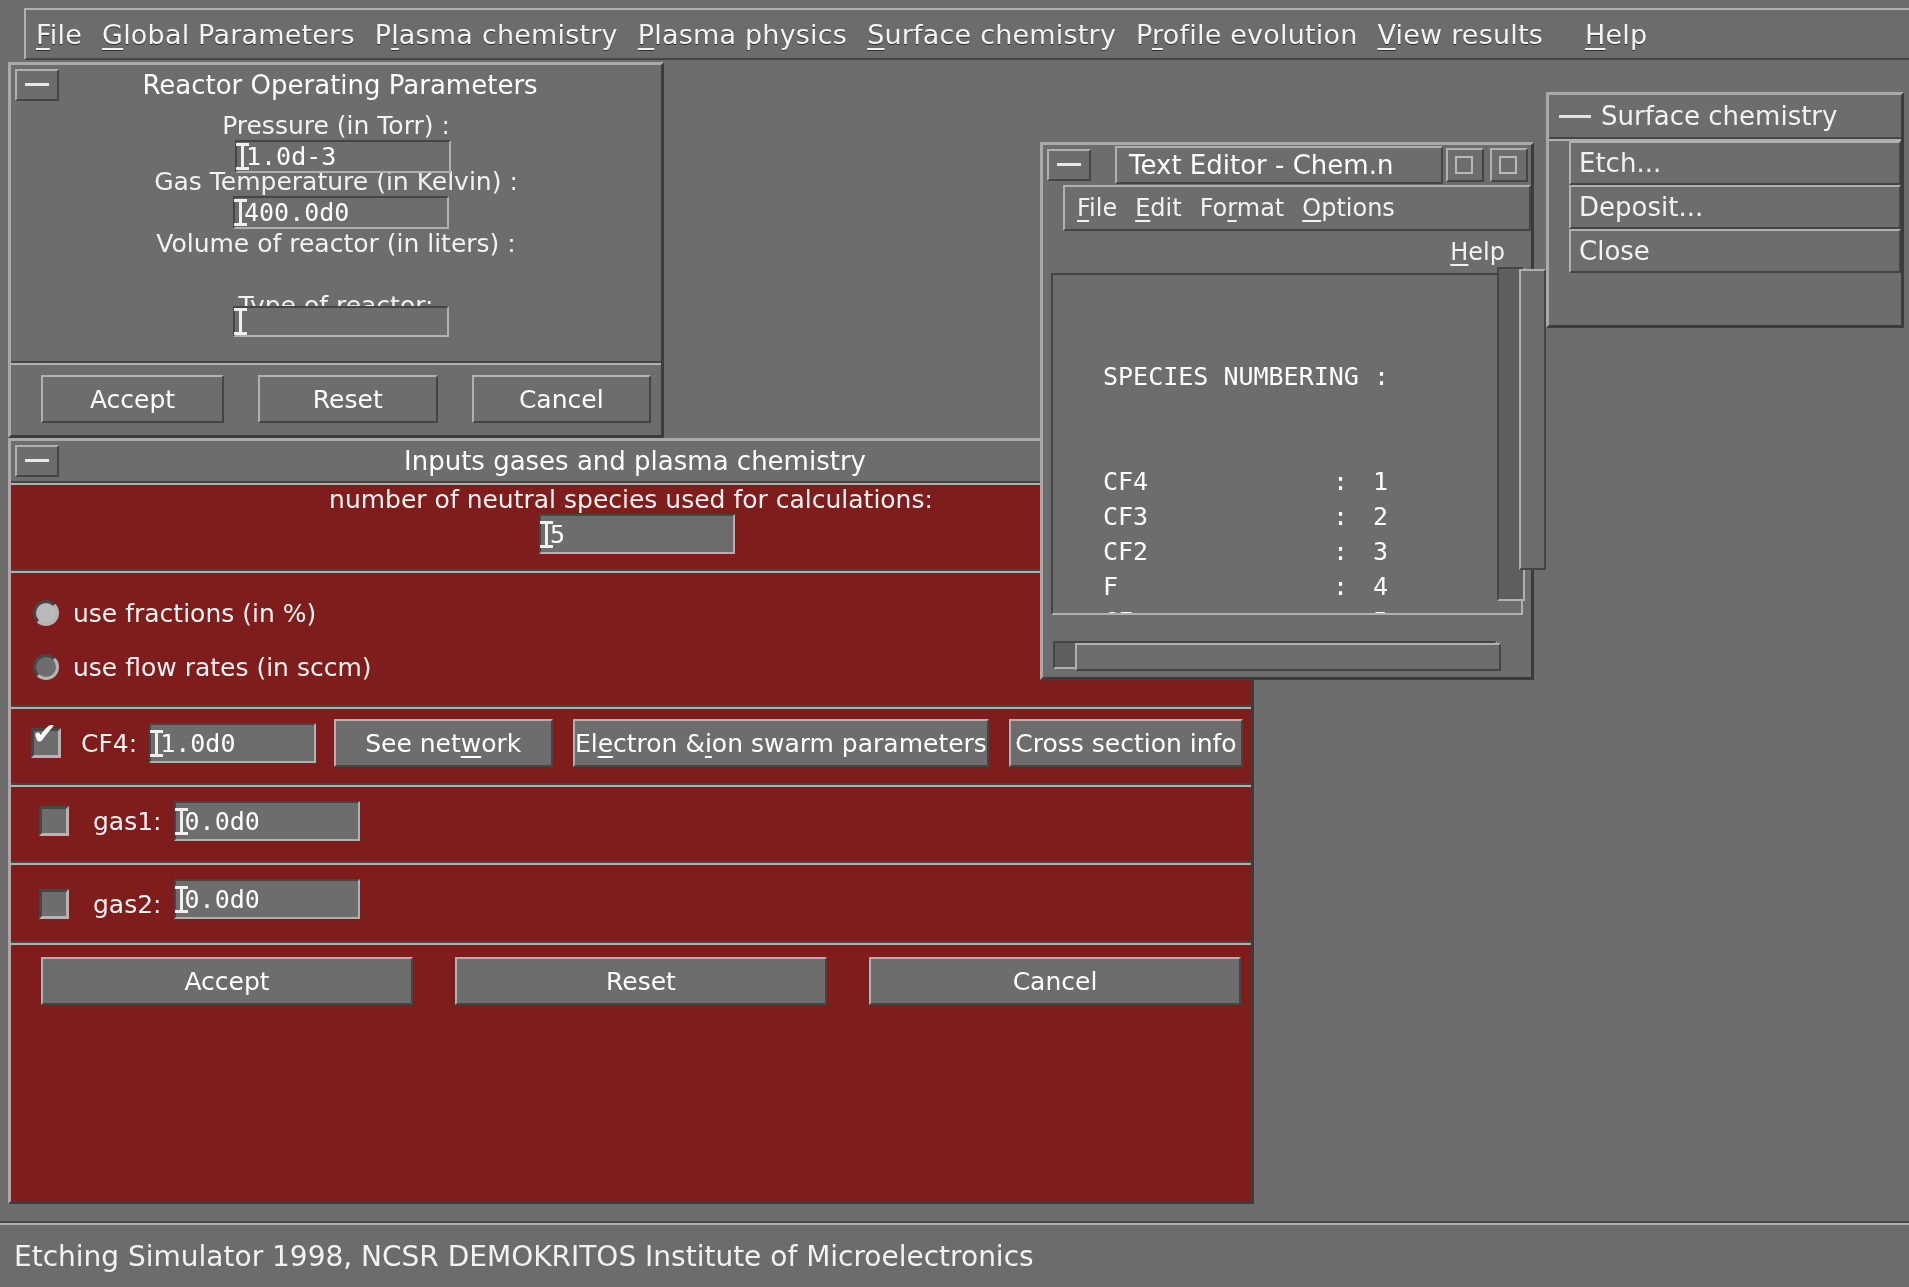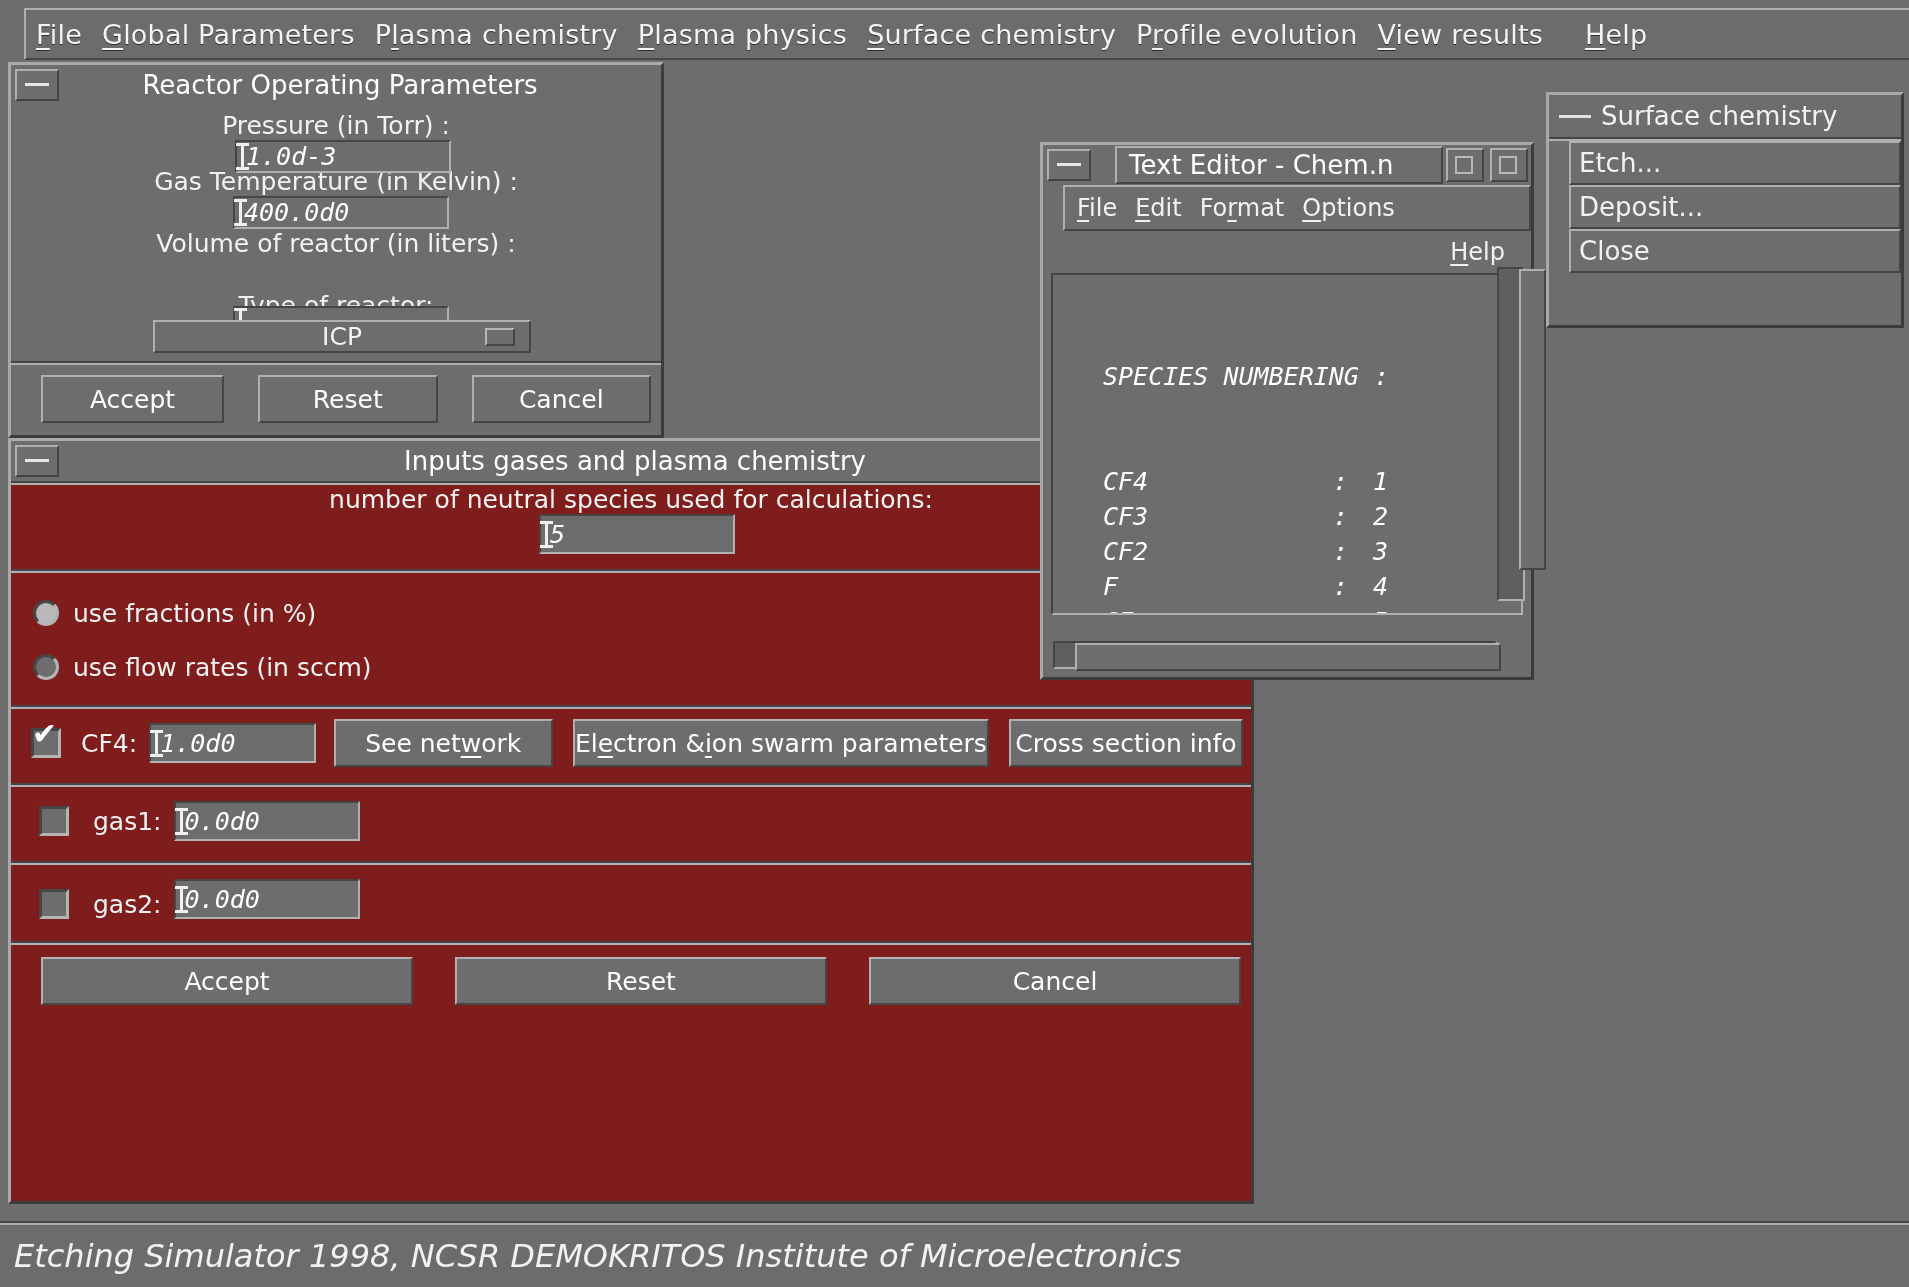--- a/index.html
+++ b/index.html
@@ -27,21 +27,20 @@
     border-left: 2px solid #b0b0b0;
     border-right: 2px solid #454545;
     border-bottom: 2px solid #454545;
     margin-left: 20px;
   }
   .in2 {
     border-top: 2px solid #454545;
     border-left: 2px solid #454545;
     border-right: 2px solid #b0b0b0;
     border-bottom: 2px solid #b0b0b0;
-    font-style: italic;
   }
 
   
   #root {
     position: absolute;
     left: 0; top: 0;
     width: 1909px; height: 1287px;
     background: #6d6d6d;
   }
 
@@ -297,23 +296,22 @@
   }
 
   
   #statusbar {
     position: absolute;
     left: 0; bottom: 0;
     width: 1909px; height: 62px;
     background: #6c6c6c;
     display: flex; align-items: center;
     padding-left: 14px;
-    font-size: 32px;
-    box-sizing: border-box;
-    font-style: italic;
+    font-size: 28px;
+    box-sizing: border-box;
   }
   #statusline {
     position: absolute;
     left: 0; bottom: 62px; width: 1909px; height: 0;
     border-top: 2px solid #474747;
     border-bottom: 2px solid #adadad;
   }
 </style>
 </head>
 <body>
@@ -360,24 +358,20 @@
     <div class="form-row" style="height:62px;gap:48px;">
       <span class="fieldlabel">Volume of reactor (in liters) :</span>
       <span class="textfield in2" style="width:216px; margin-left:10px;">
         <span class="caret"></span>
           <span></span>
       </span>
     </div>
 
     <div class="form-row" style="height:62px;">
       <span class="fieldlabel">Type of reactor:</span>
-      <span class="optionmenu out2" style="width:374px; margin-left:12px;">
-        <span>ICP</span>
-        <span class="arrow"></span>
-      </span>
     </div>
 
     <div style="height:8px;"></div>
     <div class="sep"></div>
 
     <div class="btnrow" style="padding:10px 10px 0 10px; gap:14px;">
       <div class="pushbtn out2" style="width:204px;">Accept</div>
       <div class="pushbtn out2" style="width:200px;">Reset</div>
       <div class="pushbtn out2" style="width:200px;">Cancel</div>
     </div>

